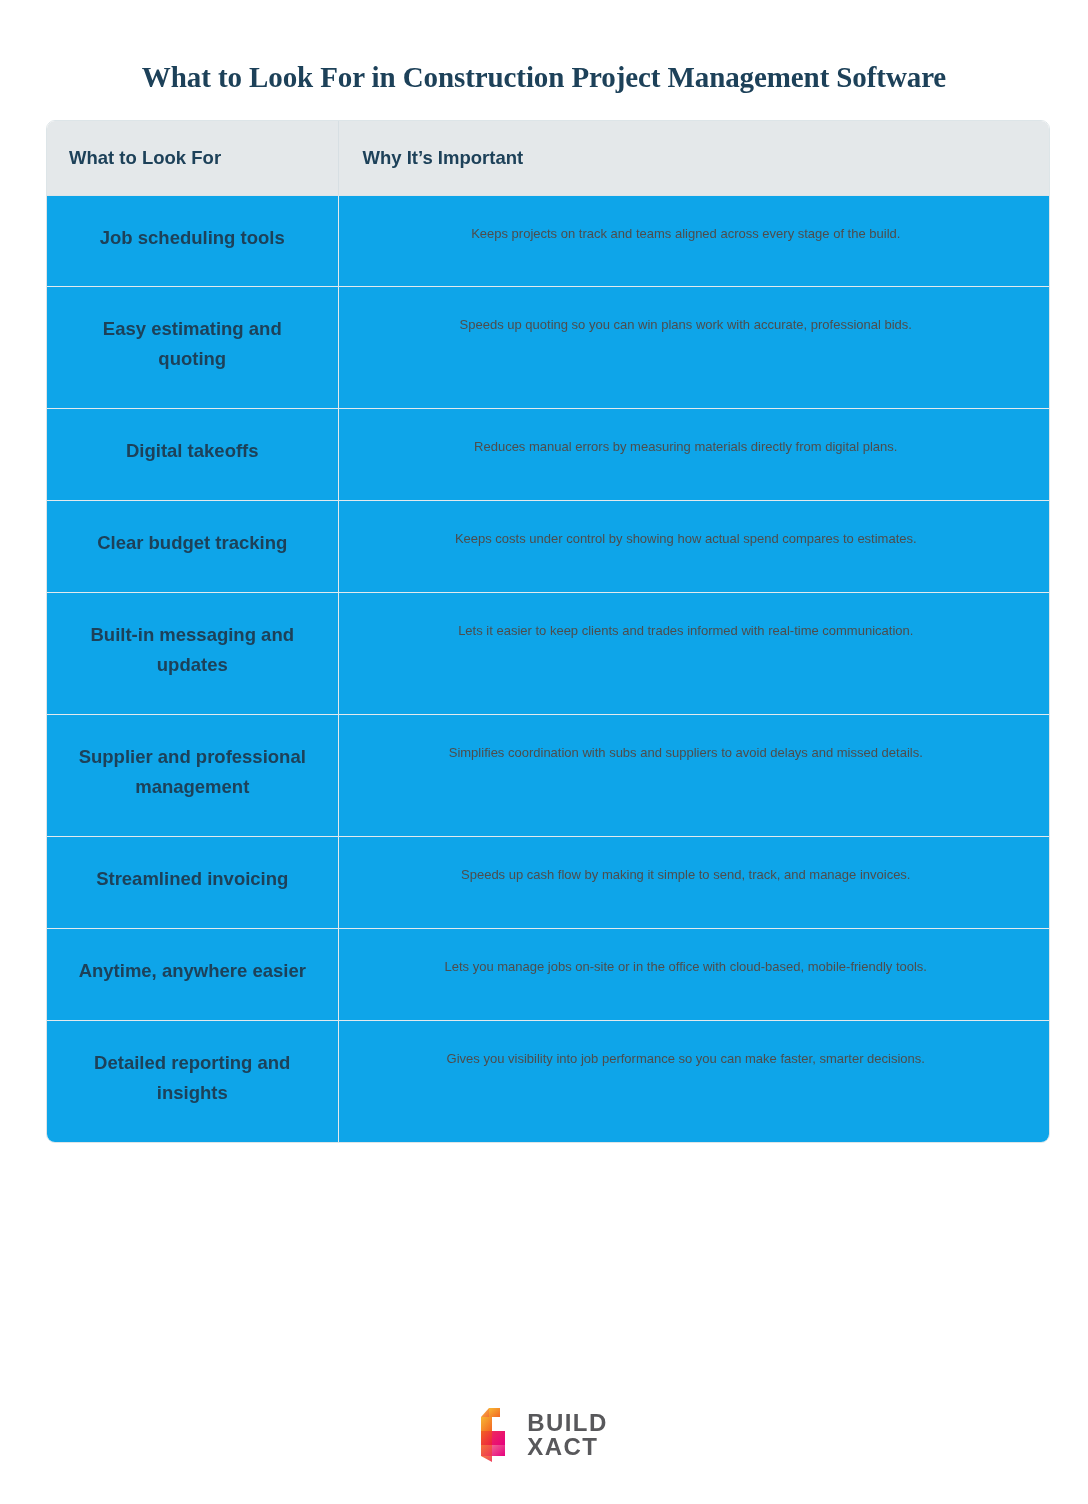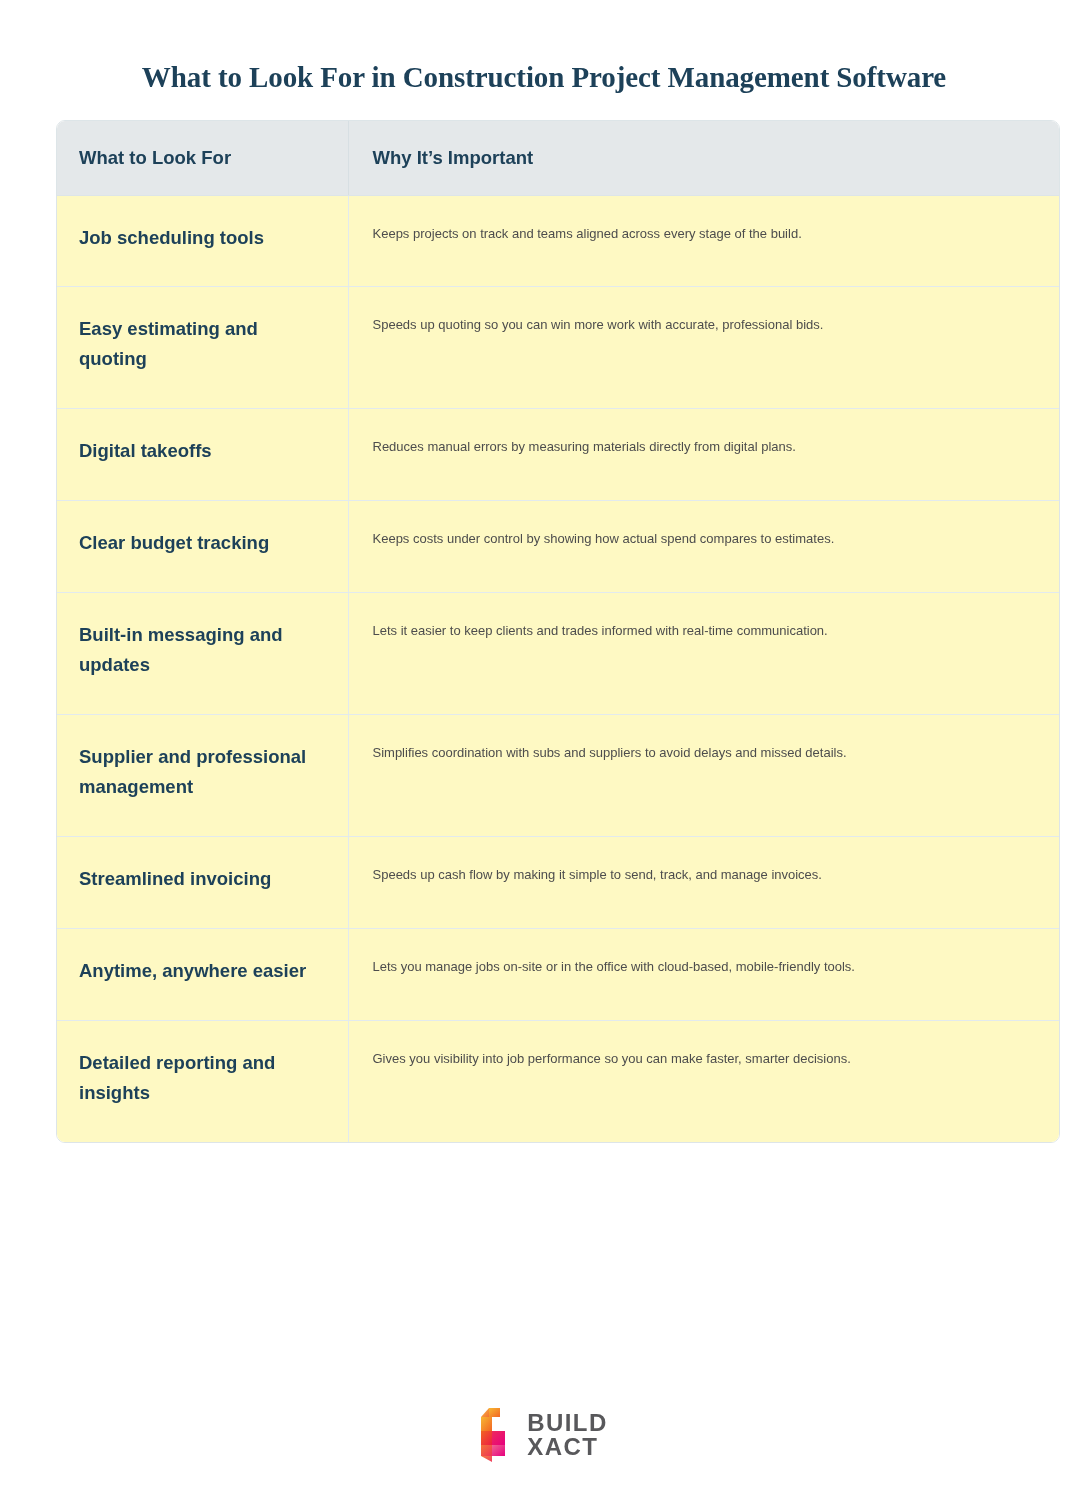--- a/index.html
+++ b/index.html
@@ -33,21 +33,21 @@
     font-size: 29px;
     letter-spacing: -0.1px;
     color: #1d4159;
     line-height: 1.25;
   }
 
   
   .table-wrap {
     position: absolute;
     top: 120px;
-    left: 56px;
+    left: 46px;
     width: 1004px;
     border: 1px solid #dde5e8;
     border-radius: 9px;
     overflow: hidden;
     background: #ffffff;
     box-sizing: border-box;
   }
 
   table.feature-table {
     width: 100%;
@@ -76,21 +76,22 @@
     padding-left: 22px;
   }
   thead th.th-b {
     padding-left: 24px;
   }
 
   tbody td {
     vertical-align: top;
     border-top: 1px solid #e2eaee;
     box-sizing: border-box;
-    background: #fef9c3;
+    background: #0ea5e9;
+    text-align: center;
   }
   tbody tr:first-child td {
     border-top: none;
   }
 
   td.cell-term {
     border-right: 1px solid #e2eaee;
     padding: 27px 22px 34px 22px;
     font-size: 18.5px;
     font-weight: bold;
@@ -160,21 +161,21 @@
           <th class="th-b">Why It’s Important</th>
         </tr>
       </thead>
       <tbody id="table-body">
           <tr>
             <td class="cell-term">Job scheduling tools</td>
             <td class="cell-desc">Keeps projects on track and teams aligned across every stage of the build.</td>
           </tr>
           <tr>
             <td class="cell-term">Easy estimating and quoting</td>
-            <td class="cell-desc">Speeds up quoting so you can win more work with accurate, professional bids.</td>
+            <td class="cell-desc">Speeds up quoting so you can win plans work with accurate, professional bids.</td>
           </tr>
           <tr>
             <td class="cell-term">Digital takeoffs</td>
             <td class="cell-desc">Reduces manual errors by measuring materials directly from digital plans.</td>
           </tr>
           <tr>
             <td class="cell-term">Clear budget tracking</td>
             <td class="cell-desc">Keeps costs under control by showing how actual spend compares to estimates.</td>
           </tr>
           <tr>

